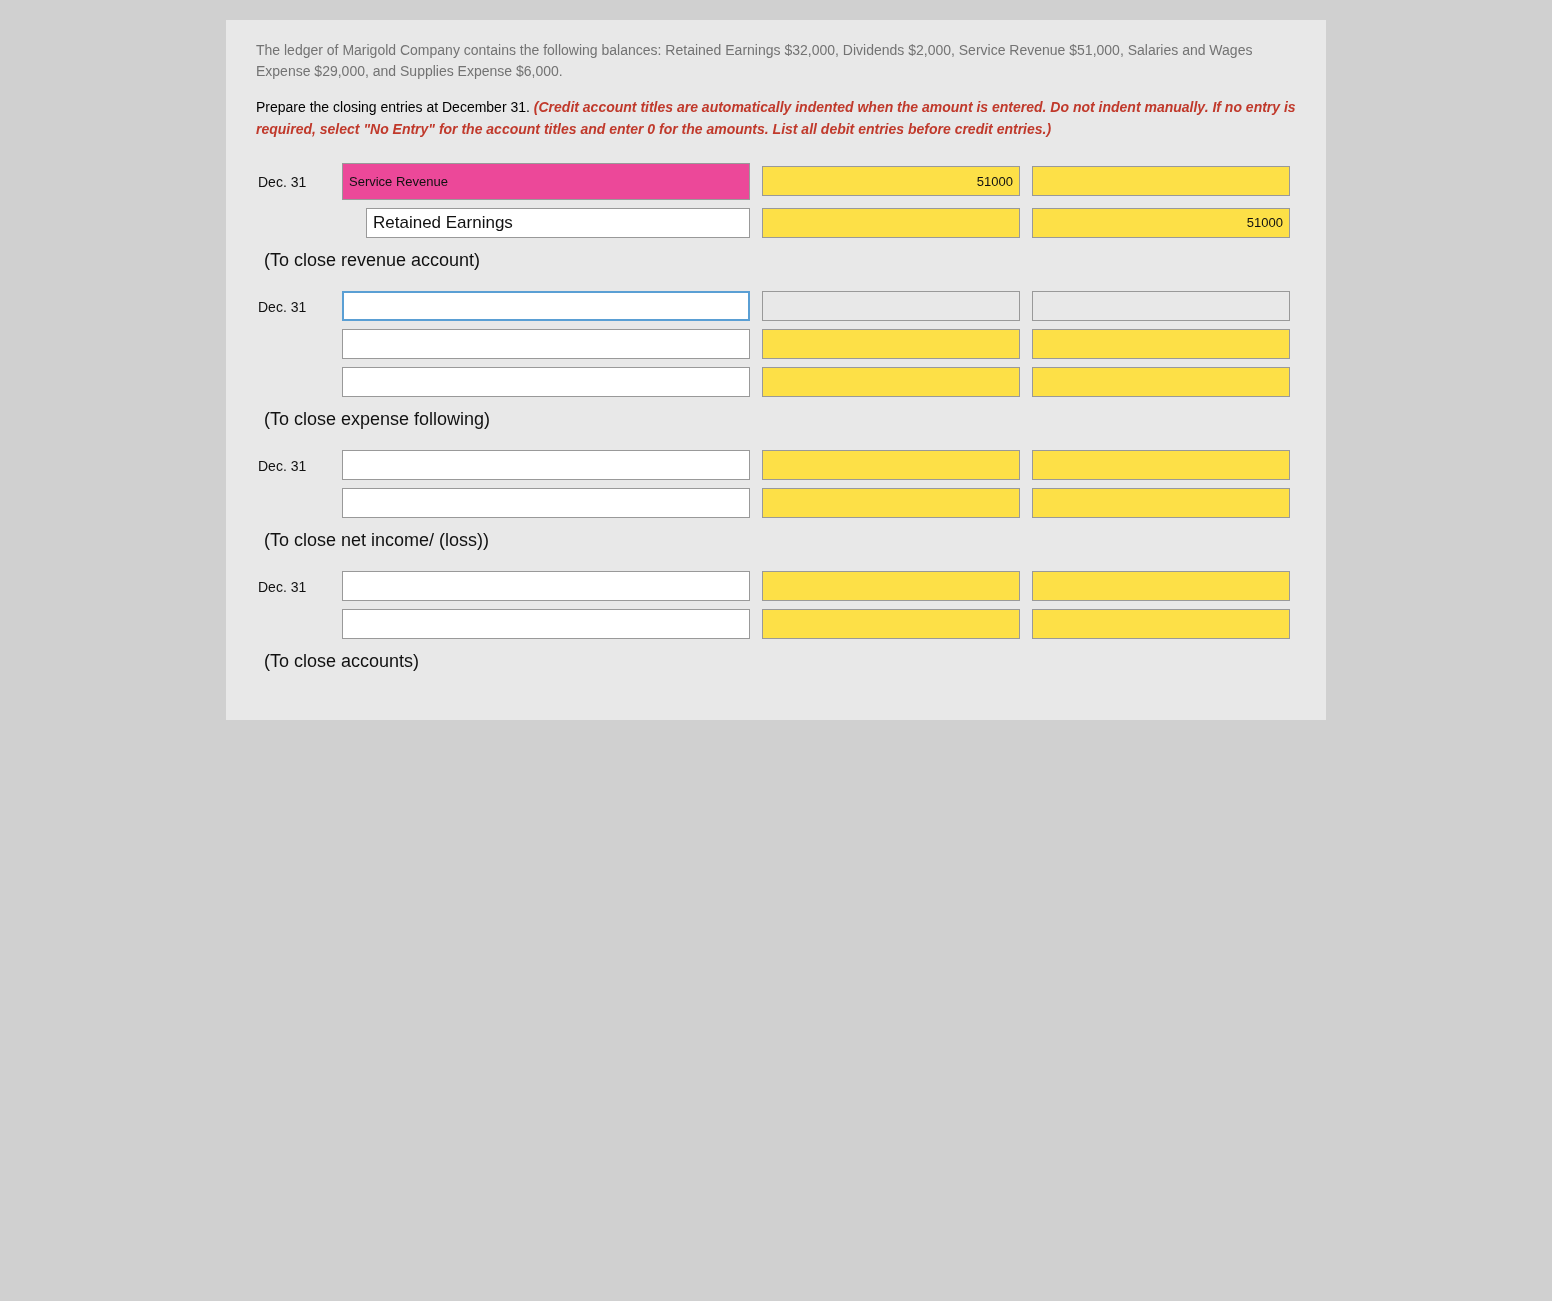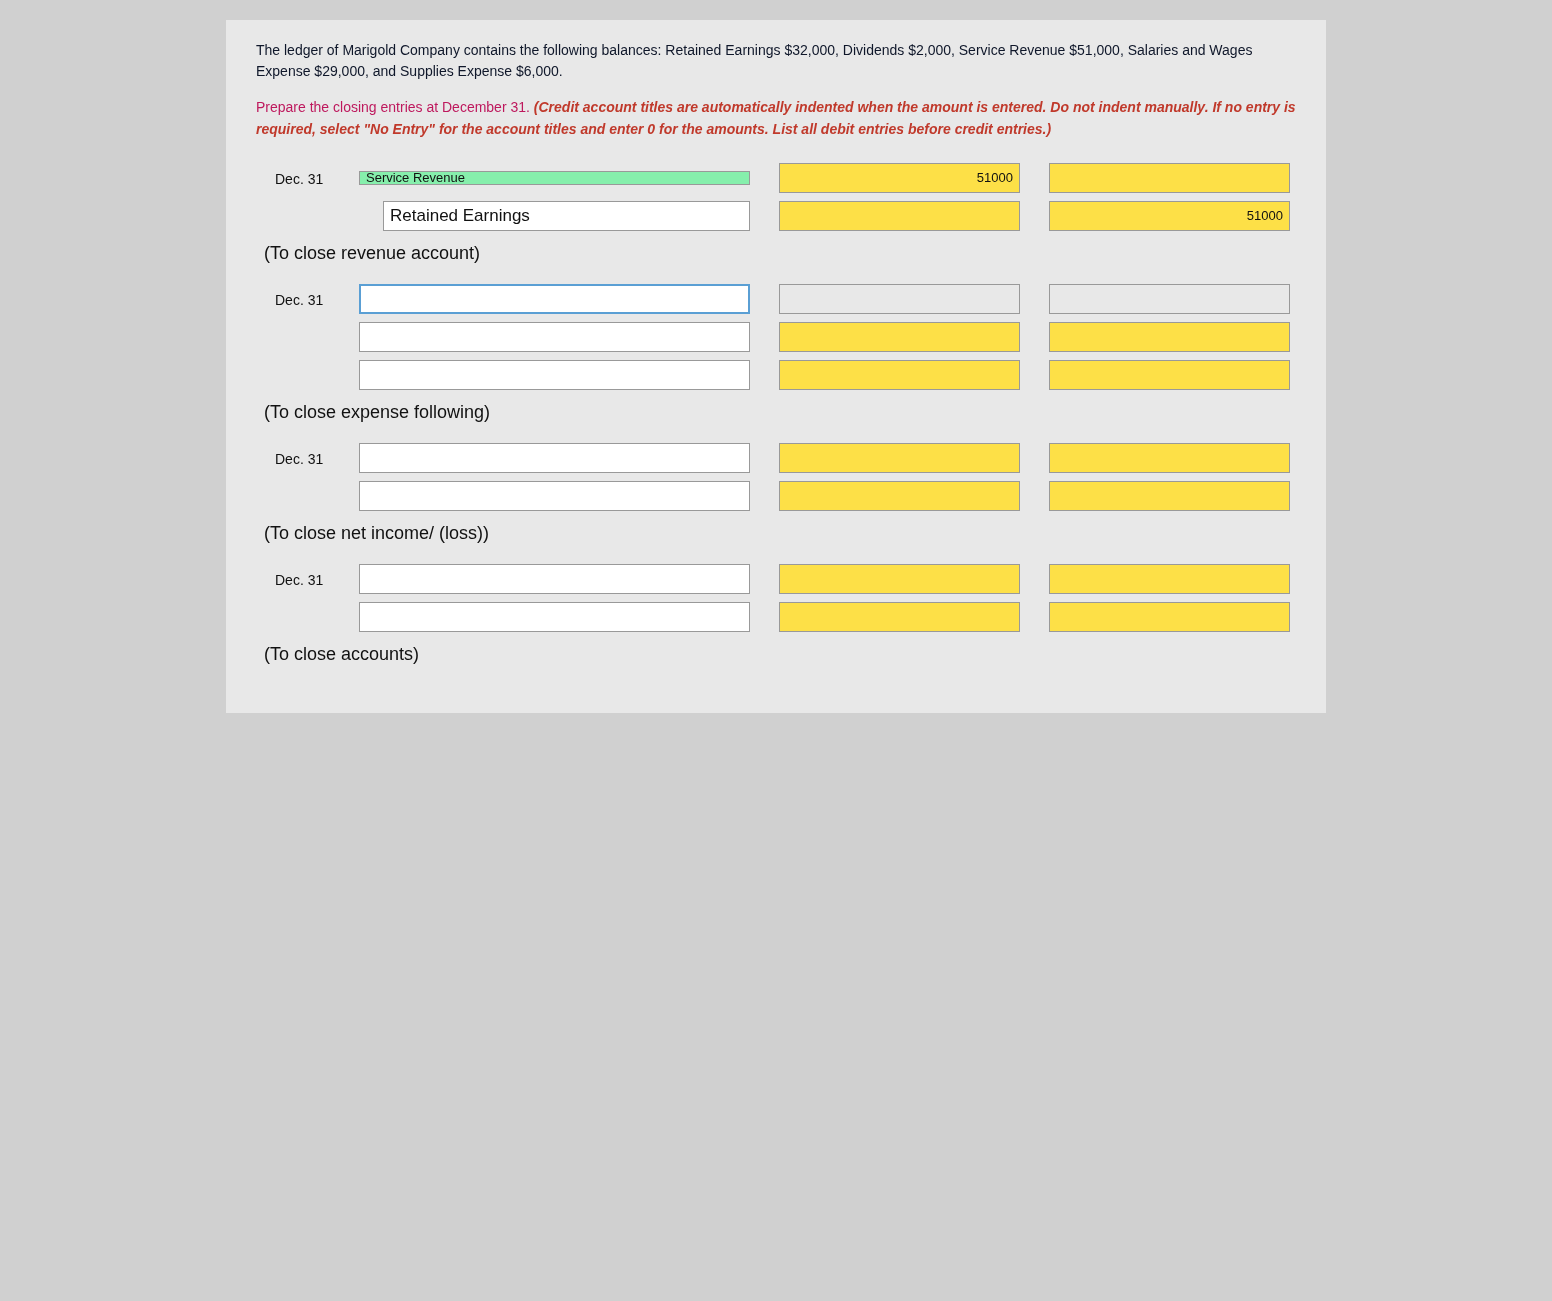--- a/index.html
+++ b/index.html
@@ -20,31 +20,31 @@
       background-color: #e8e8e8;
       padding: 20px 30px 30px 30px;
       max-width: 1100px;
       margin: 0 auto;
     }
 
     .intro-text {
       font-size: 14px;
       line-height: 1.5;
       margin-bottom: 14px;
-      color: #0f172a;
+      color: #737373;
     }
 
     .instructions {
       font-size: 14px;
       line-height: 1.6;
       margin-bottom: 20px;
     }
 
     .instructions .black-part {
-      color: #be185d;
+      color: #000000;
     }
 
     .instructions .red-part {
       color: #c0392b;
       font-style: italic;
       font-weight: bold;
     }
 
     
     .journal-wrapper {
@@ -71,21 +71,20 @@
 
     .j-row {
       display: grid;
       grid-template-columns: 80px 420px 1fr 1fr;
       align-items: center;
       margin-bottom: 4px;
     }
 
     .j-cell {
       padding: 2px 6px;
-      margin-left: 17px;
     }
 
     .j-date {
       font-size: 14px;
       padding-top: 4px;
       padding-left: 2px;
     }
 
     .j-input {
       width: 100%;
@@ -148,21 +147,21 @@
   </p>
 
   <div class="journal-wrapper">
 
 
     <div class="section-block">
 
       <div class="j-row">
         <div class="j-cell j-date">Dec. 31</div>
         <div class="j-cell">
-          <div class="j-input" style="display:flex;align-items:center;background:#86efac;border:1px solid #999;height:14px;padding:2px 6px;font-size:13px;">Service Revenue</div>
+          <div class="j-input" style="display:flex;align-items:center;background:#ec4899;border:1px solid #999;height:37px;padding:2px 6px;font-size:13px;">Service Revenue</div>
         </div>
         <div class="j-cell">
           <div class="j-num-box">
             <span class="j-num-value">51000</span>
           </div>
         </div>
         <div class="j-cell">
           <div class="j-num-box"></div>
         </div>
       </div>

